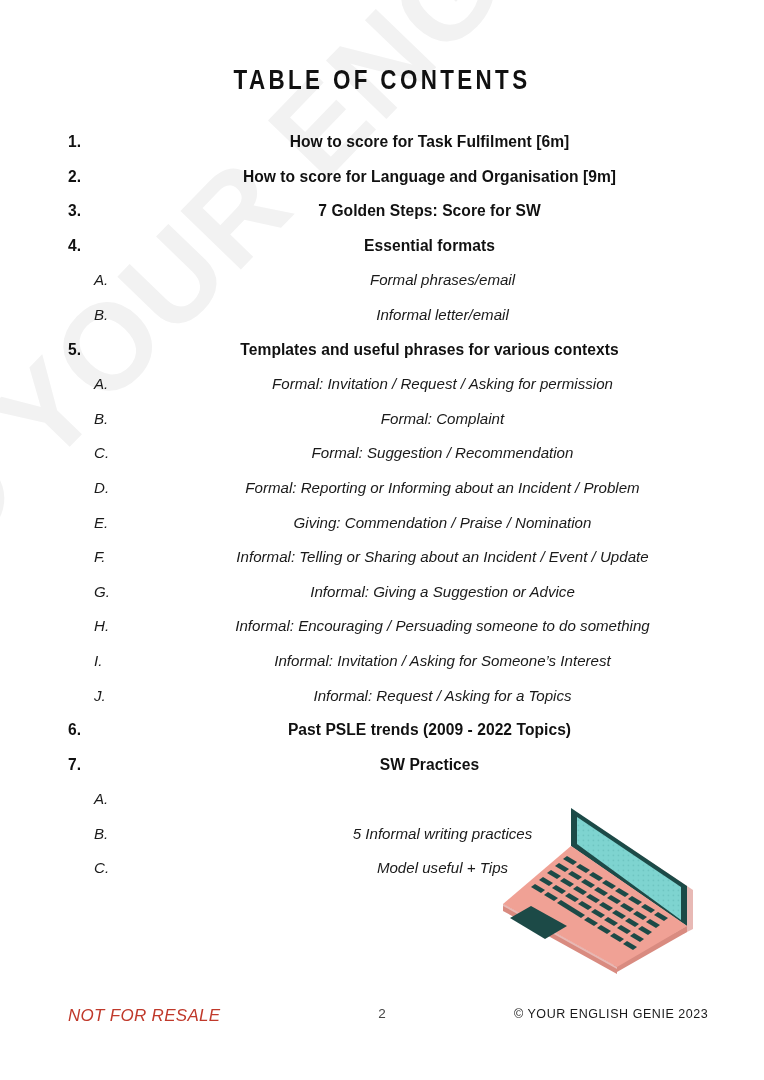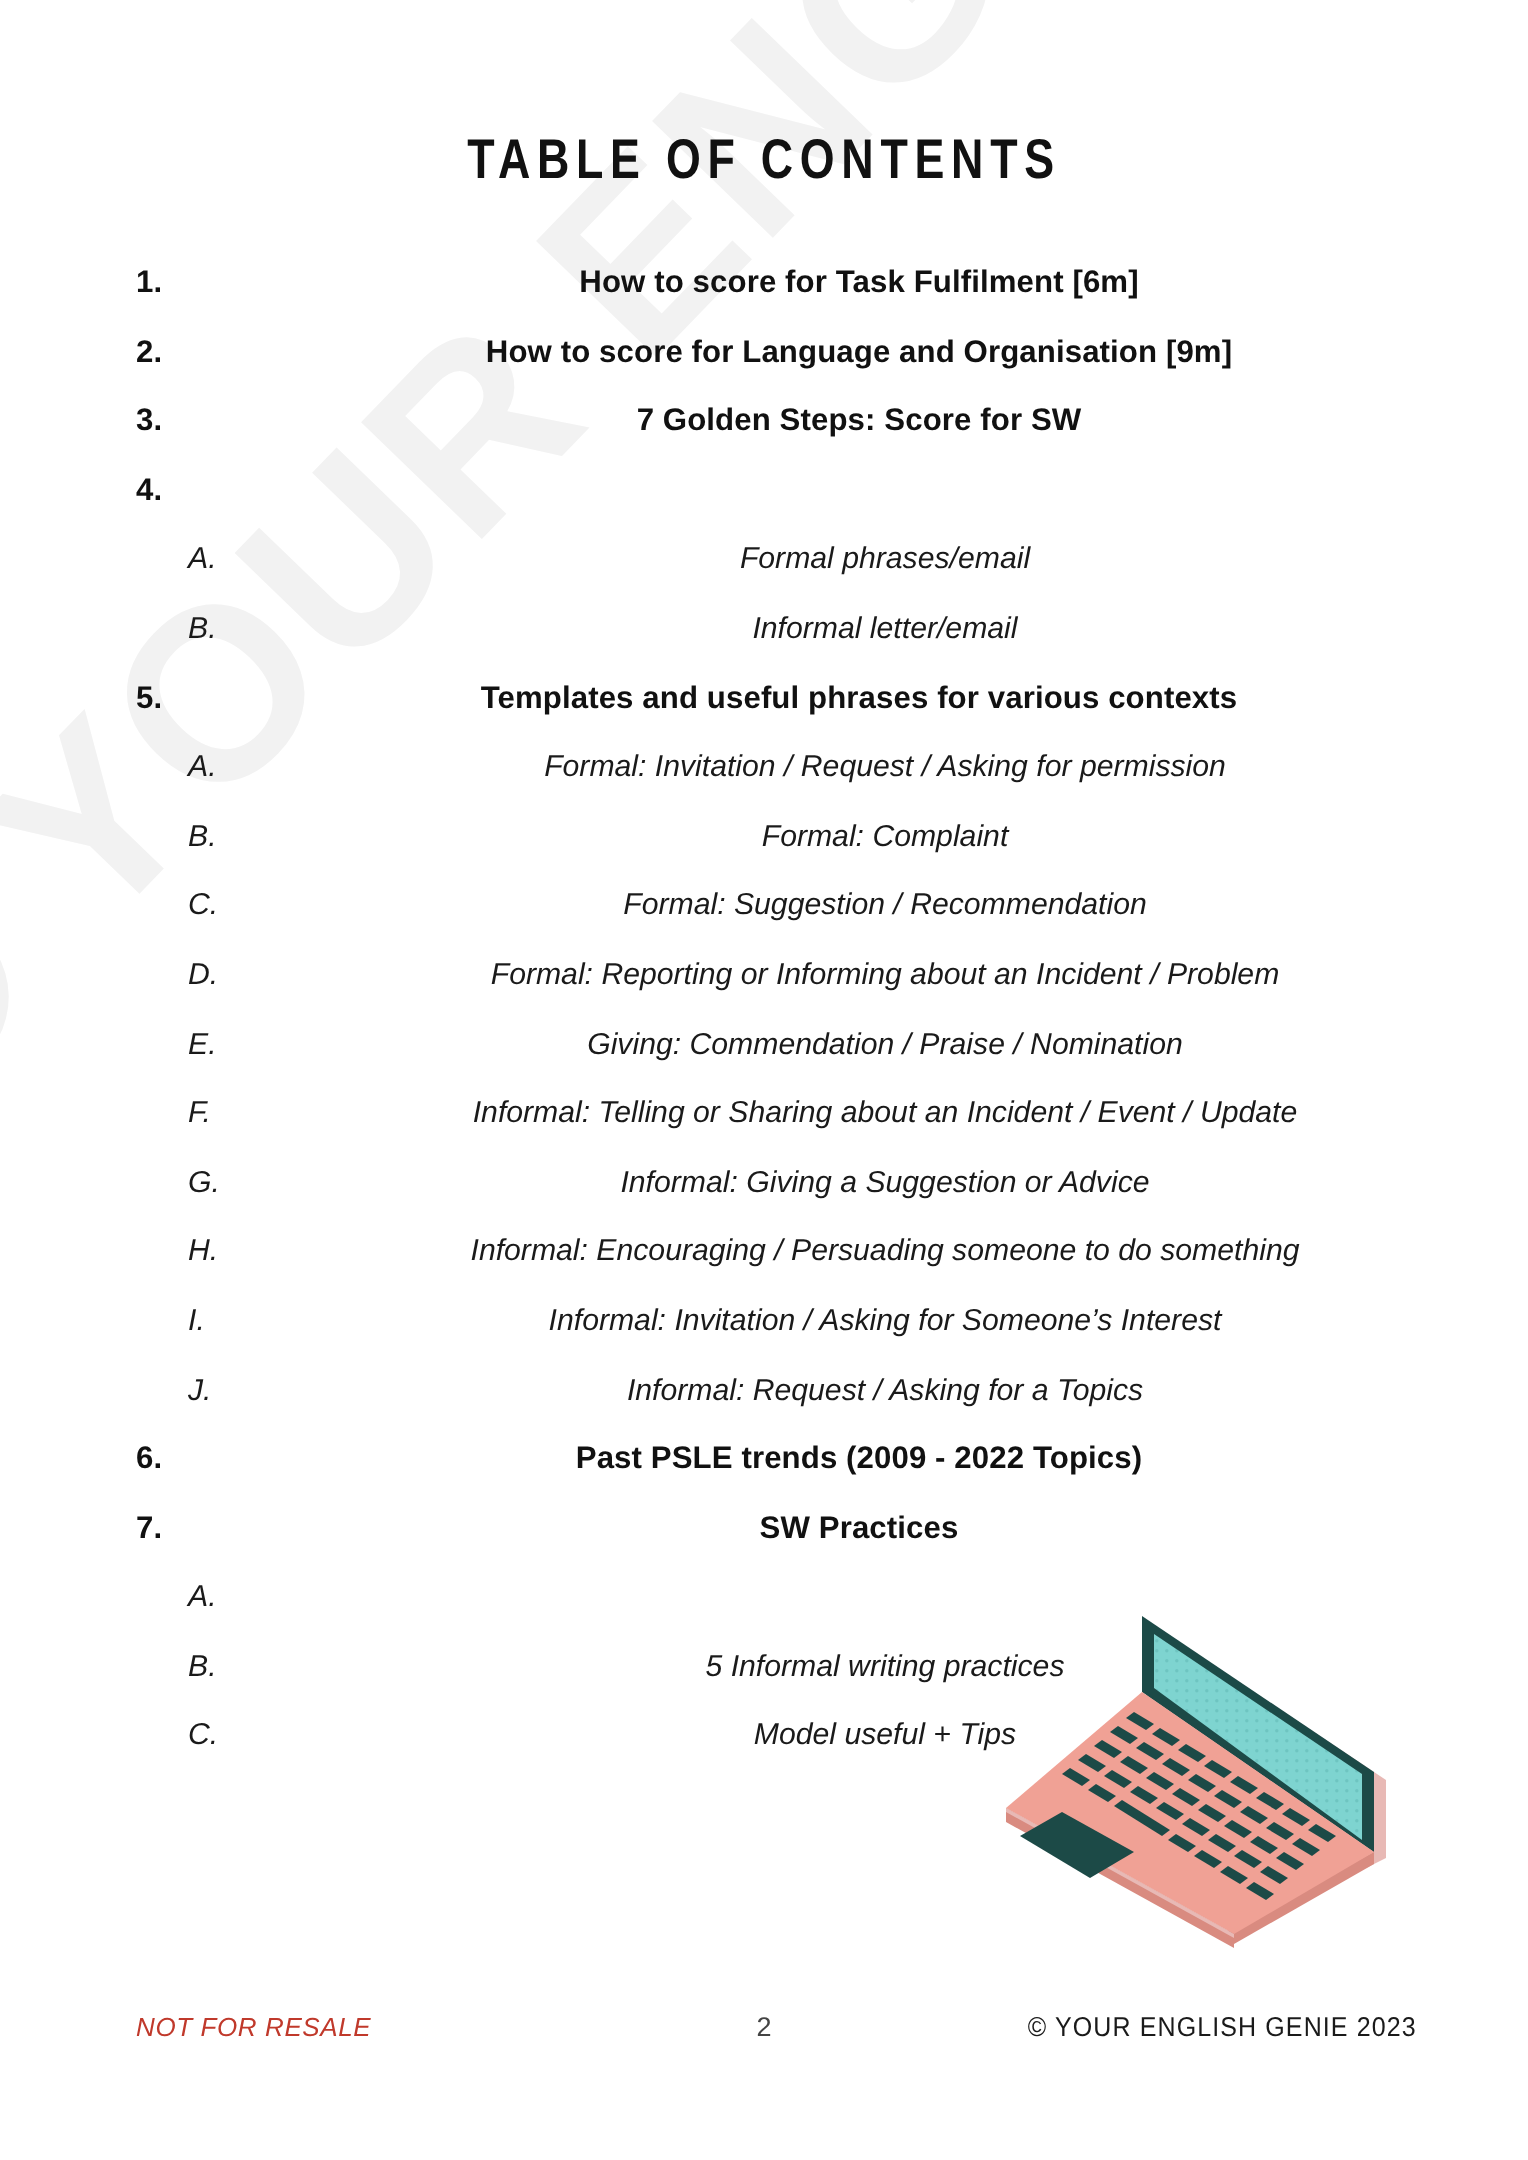--- a/index.html
+++ b/index.html
@@ -118,21 +118,21 @@
     left: 0;
     top: 1006px;
     width: 764px;
     height: 26px;
     z-index: 3;
   }
   .footer-left {
     position: absolute;
     left: 68px;
     top: 0;
-    font-size: 13px;
+    font-size: 17px;
     font-style: italic;
     color: #c0392b;
     letter-spacing: 0.3px;
   }
   .footer-center {
     position: absolute;
     left: 0;
     top: 0;
     width: 764px;
     text-align: center;
@@ -170,20 +170,21 @@
       <div class="toc-row level-1">
         <span class="marker">2.</span>
         <span class="label">How to score for Language and Organisation [9m]</span>
       </div>
       <div class="toc-row level-1">
         <span class="marker">3.</span>
         <span class="label">7 Golden Steps: Score for SW</span>
       </div>
       <div class="toc-row level-1">
         <span class="marker">4.</span>
+        <span class="label">Essential formats</span>
       </div>
       <div class="toc-row level-2">
         <span class="marker">A.</span>
         <span class="label">Formal phrases/email</span>
       </div>
       <div class="toc-row level-2">
         <span class="marker">B.</span>
         <span class="label">Informal letter/email</span>
       </div>
       <div class="toc-row level-1">

